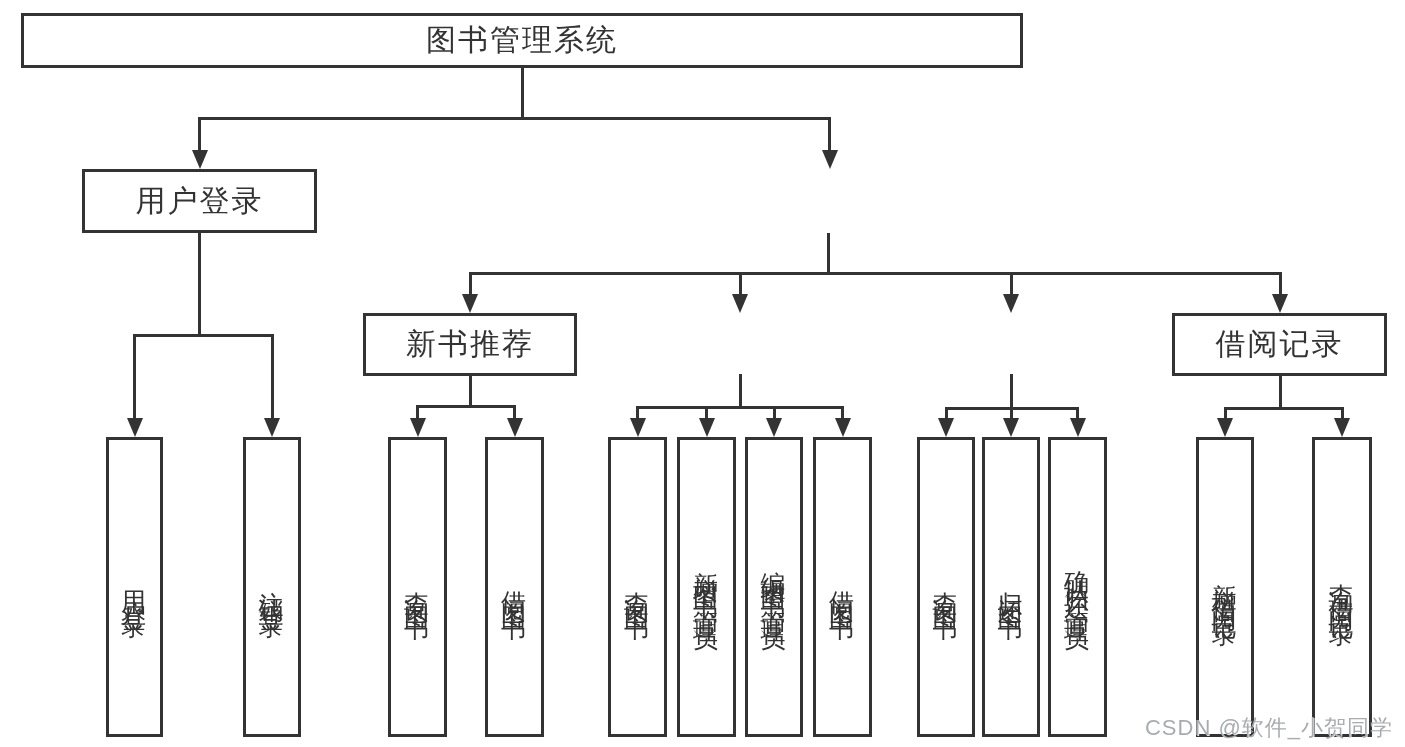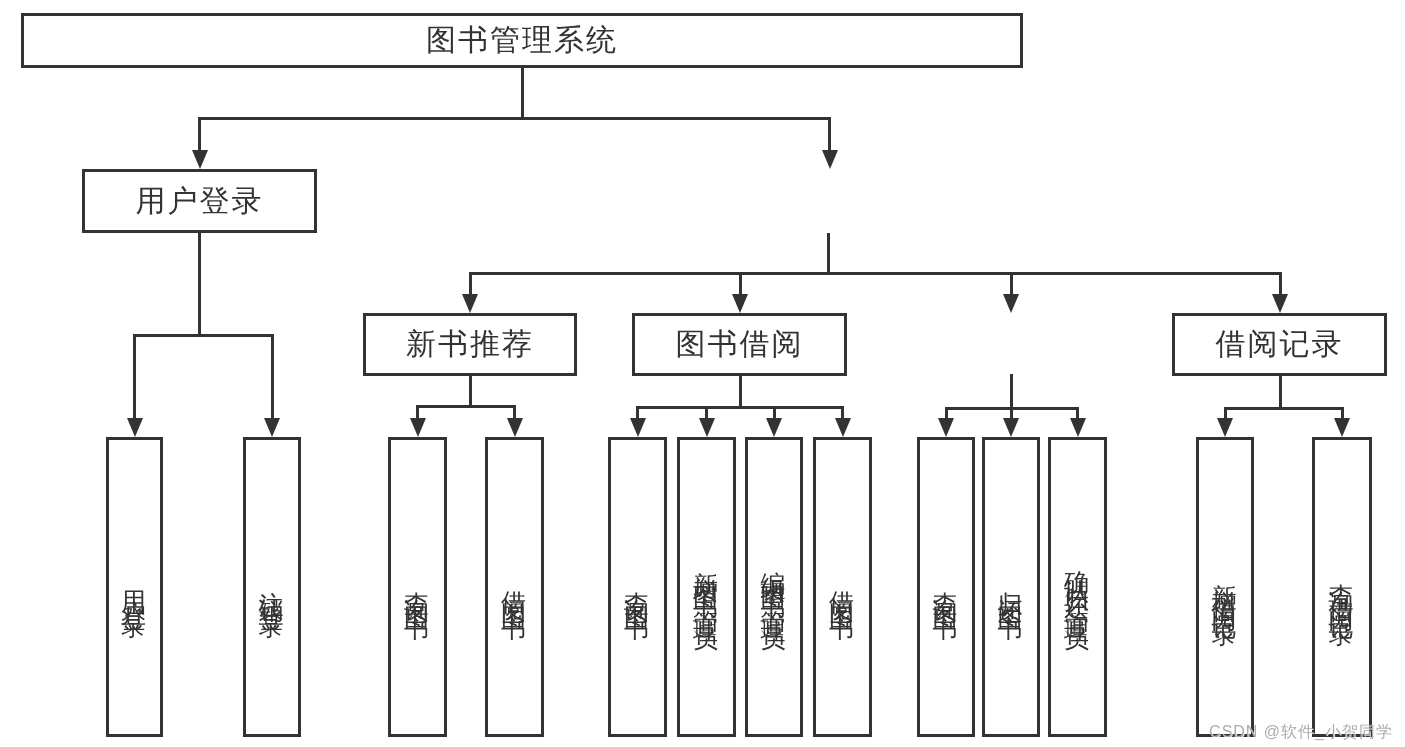--- a/index.html
+++ b/index.html
@@ -21,21 +21,21 @@
     writing-mode:vertical-rl; text-orientation:mixed;
   }
   .line { position:absolute; background:var(--line,#333333); }
   .arrow {
     position:absolute; width:0; height:0;
     border-left:8px solid transparent; border-right:8px solid transparent;
     border-top:19px solid var(--line,#333333);
   }
   .watermark {
     position:absolute; right:12px; bottom:4px; z-index:5;
-    font-size:16px; letter-spacing:1px;
+    font-size:22px; letter-spacing:1px;
     color:var(--wm,#a8acb0);
     text-shadow:1px 1px 0 rgba(255,255,255,0.85);
   }
 </style>
 </head>
 <body>
 
 <div class="canvas">
 
   <div class="box h" style="left:21px;top:13px;width:1002px;height:55px">
@@ -44,23 +44,20 @@
 
   <div class="box h" style="left:82px;top:169px;width:235px;height:64px">
     <span>用户登录</span>
   </div>
 
 
   <div class="box h" style="left:363px;top:313px;width:214px;height:63px">
     <span>新书推荐</span>
   </div>
 
-  <div class="box h" style="left:632px;top:313px;width:215px;height:63px">
-    <span>图书借阅</span>
-  </div>
 
 
   <div class="box h" style="left:1172px;top:313px;width:215px;height:63px">
     <span>借阅记录</span>
   </div>
 
   <div class="box v" style="left:106px;top:437px;width:57px;height:300px">
     <span>用户登录</span>
   </div>
 

